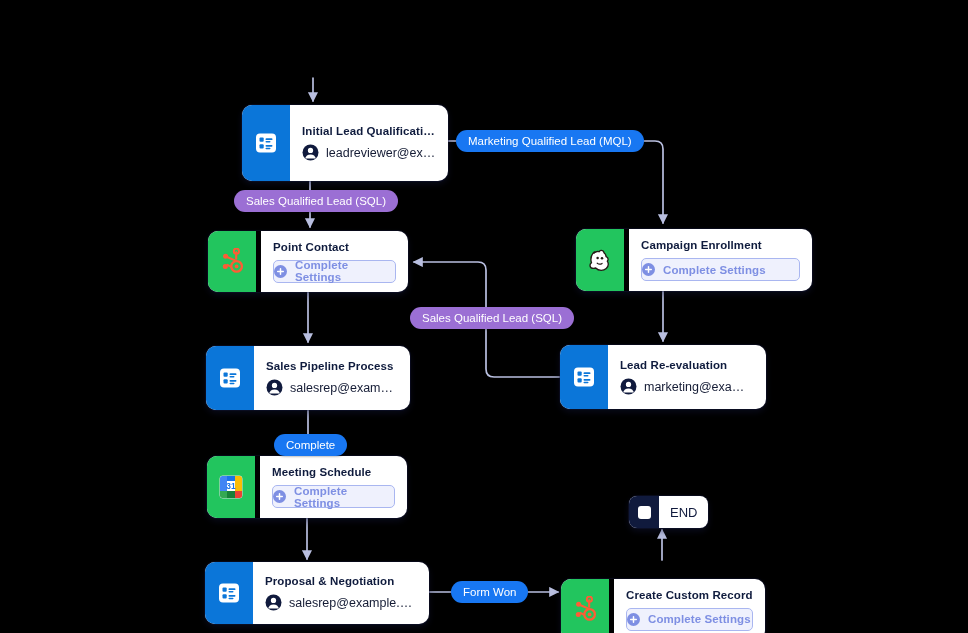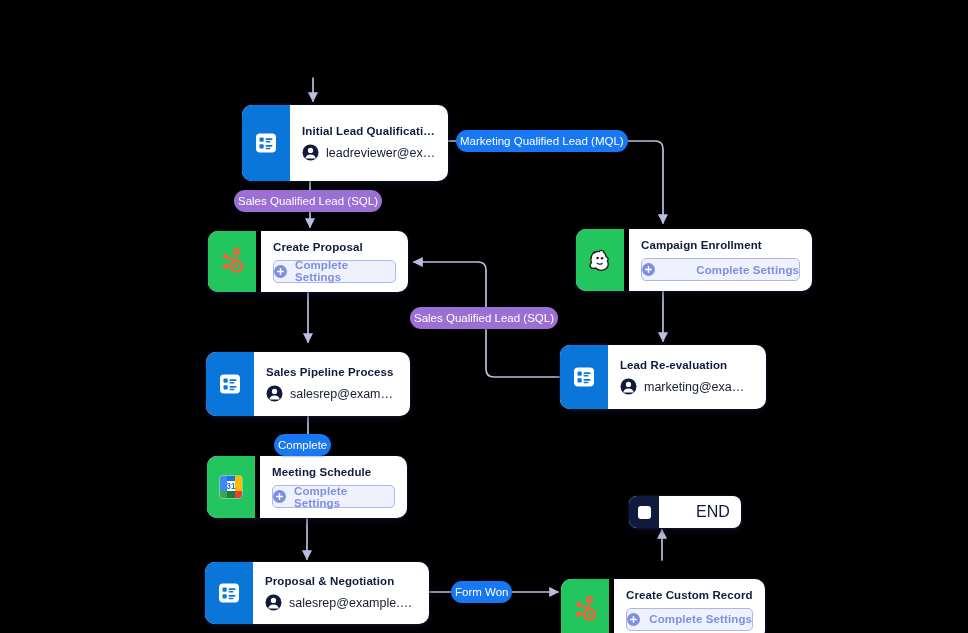--- a/index.html
+++ b/index.html
@@ -39,49 +39,49 @@
   .node .owner{
     display:flex;align-items:center;gap:7px;min-width:0;
   }
   .node .owner .email{
     font-size:12.5px;color:#151c35;white-space:nowrap;overflow:hidden;text-overflow:ellipsis;
   }
   .avatar-icon{flex:0 0 17px;width:17px;height:17px;display:block;}
 
   
   .cs-btn{
-    display:flex;align-items:center;justify-content:space-between;gap:8px;
+    display:flex;align-items:center;justify-content:flex-start;gap:8px;
     height:21px;border:1px solid #a9b6f0;border-radius:5px;
     background:#eff1fd;cursor:pointer;
   }
   .cs-btn .plus{flex:0 0 13px;width:13px;height:13px;display:block;}
   .cs-btn .cs-label{font-size:11.5px;color:#7e8fe3;font-weight:bold;letter-spacing:.1px;}
 
   
   .pill{
     position:absolute;display:flex;align-items:center;justify-content:center;
-    height:22px;padding:0 4px;border-radius:11px;
+    height:22px;padding:0 12px;border-radius:11px;
     font-size:11.5px;color:#ffffff;white-space:nowrap;
     box-shadow:0 1px 2px rgba(0,0,0,.25);
   }
   .pill.blue{background:#1877f2;}
   .pill.purple{background:#9b6fd4;}
 
   
   .endnode{
     position:absolute;display:flex;align-items:stretch;height:32px;
     border-radius:8px;overflow:hidden;background:#fff;
     box-shadow:0 3px 7px rgba(20,24,60,.5), 0 0 0 1px rgba(22,28,70,.35);
   }
   .endnode .endicon{
     width:30px;flex:0 0 30px;background:#101a3d;display:flex;align-items:center;justify-content:center;
   }
   .endnode .endicon i{display:block;width:13px;height:13px;background:#fff;border-radius:3px;}
   .endnode .endlabel{
-    display:flex;align-items:center;padding:0 11px;font-size:16px;color:#101a3d;font-weight:normal;margin-left:26px;
+    display:flex;align-items:center;padding:0 11px;font-size:13px;color:#101a3d;font-weight:normal;
   }
 </style>
 </head>
 <body>
 
 <div id="canvas">
 
   <svg id="edges" viewBox="0 0 968 633">
     <defs>
       <marker id="arw" markerWidth="7" markerHeight="7" refX="5.2" refY="3" orient="auto">
@@ -147,21 +147,21 @@
           <path d="M12.2 18.9 L8.4 16.9"></path>
         </g>
         <circle cx="17.4" cy="3.2" r="2.6" fill="none" stroke="#ff5c35" stroke-width="2"></circle>
         <circle cx="6.6" cy="8.2" r="2.5" fill="#ff5c35"></circle>
         <circle cx="6.3" cy="18.4" r="2.5" fill="#ff5c35"></circle>
         <circle cx="17.6" cy="18.4" r="5.3" fill="none" stroke="#ff5c35" stroke-width="2.3"></circle>
         <circle cx="17.6" cy="18.4" r="1.9" fill="#ff5c35"></circle>
       </svg>
     </div>
     <div class="body">
-      <div class="title">Create Proposal</div>
+      <div class="title">Point Contact</div>
       <div class="cs-btn">
         <svg class="plus" viewBox="0 0 14 14" aria-hidden="true">
           <circle cx="7" cy="7" r="7" fill="#7e8fe3"></circle>
           <rect x="6.2" y="3.2" width="1.6" height="7.6" rx=".8" fill="#fff"></rect>
           <rect x="3.2" y="6.2" width="7.6" height="1.6" rx=".8" fill="#fff"></rect>
         </svg>
         <span class="cs-label">Complete Settings</span>
       </div>
     </div>
   </div>
@@ -182,21 +182,21 @@
         <svg class="plus" viewBox="0 0 14 14" aria-hidden="true">
           <circle cx="7" cy="7" r="7" fill="#7e8fe3"></circle>
           <rect x="6.2" y="3.2" width="1.6" height="7.6" rx=".8" fill="#fff"></rect>
           <rect x="3.2" y="6.2" width="7.6" height="1.6" rx=".8" fill="#fff"></rect>
         </svg>
         <span class="cs-label">Complete Settings</span>
       </div>
     </div>
   </div>
 
-  <div class="node blue" style="left:206px;top:346px;width:204px;height:64px;margin-top:6px;">
+  <div class="node blue" style="left:206px;top:346px;width:204px;height:64px;">
     <div class="iconpane">
       <svg width="24" height="24" viewBox="0 0 24 24" aria-hidden="true">
         <rect x="2" y="2.5" width="20" height="19" rx="4" fill="#ffffff"></rect>
         <rect x="5.5" y="6.5" width="4.2" height="4.2" rx="1" fill="#0b76d9"></rect>
         <rect x="5.5" y="13.2" width="4.2" height="4.2" rx="1" fill="#0b76d9"></rect>
         <rect x="11.5" y="7.2" width="7" height="1.9" rx=".95" fill="#0b76d9"></rect>
         <rect x="11.5" y="10.0" width="5" height="1.6" rx=".8" fill="#0b76d9"></rect>
         <rect x="11.5" y="13.9" width="7" height="1.9" rx=".95" fill="#0b76d9"></rect>
         <rect x="11.5" y="16.7" width="5" height="1.6" rx=".8" fill="#0b76d9"></rect>
       </svg>

